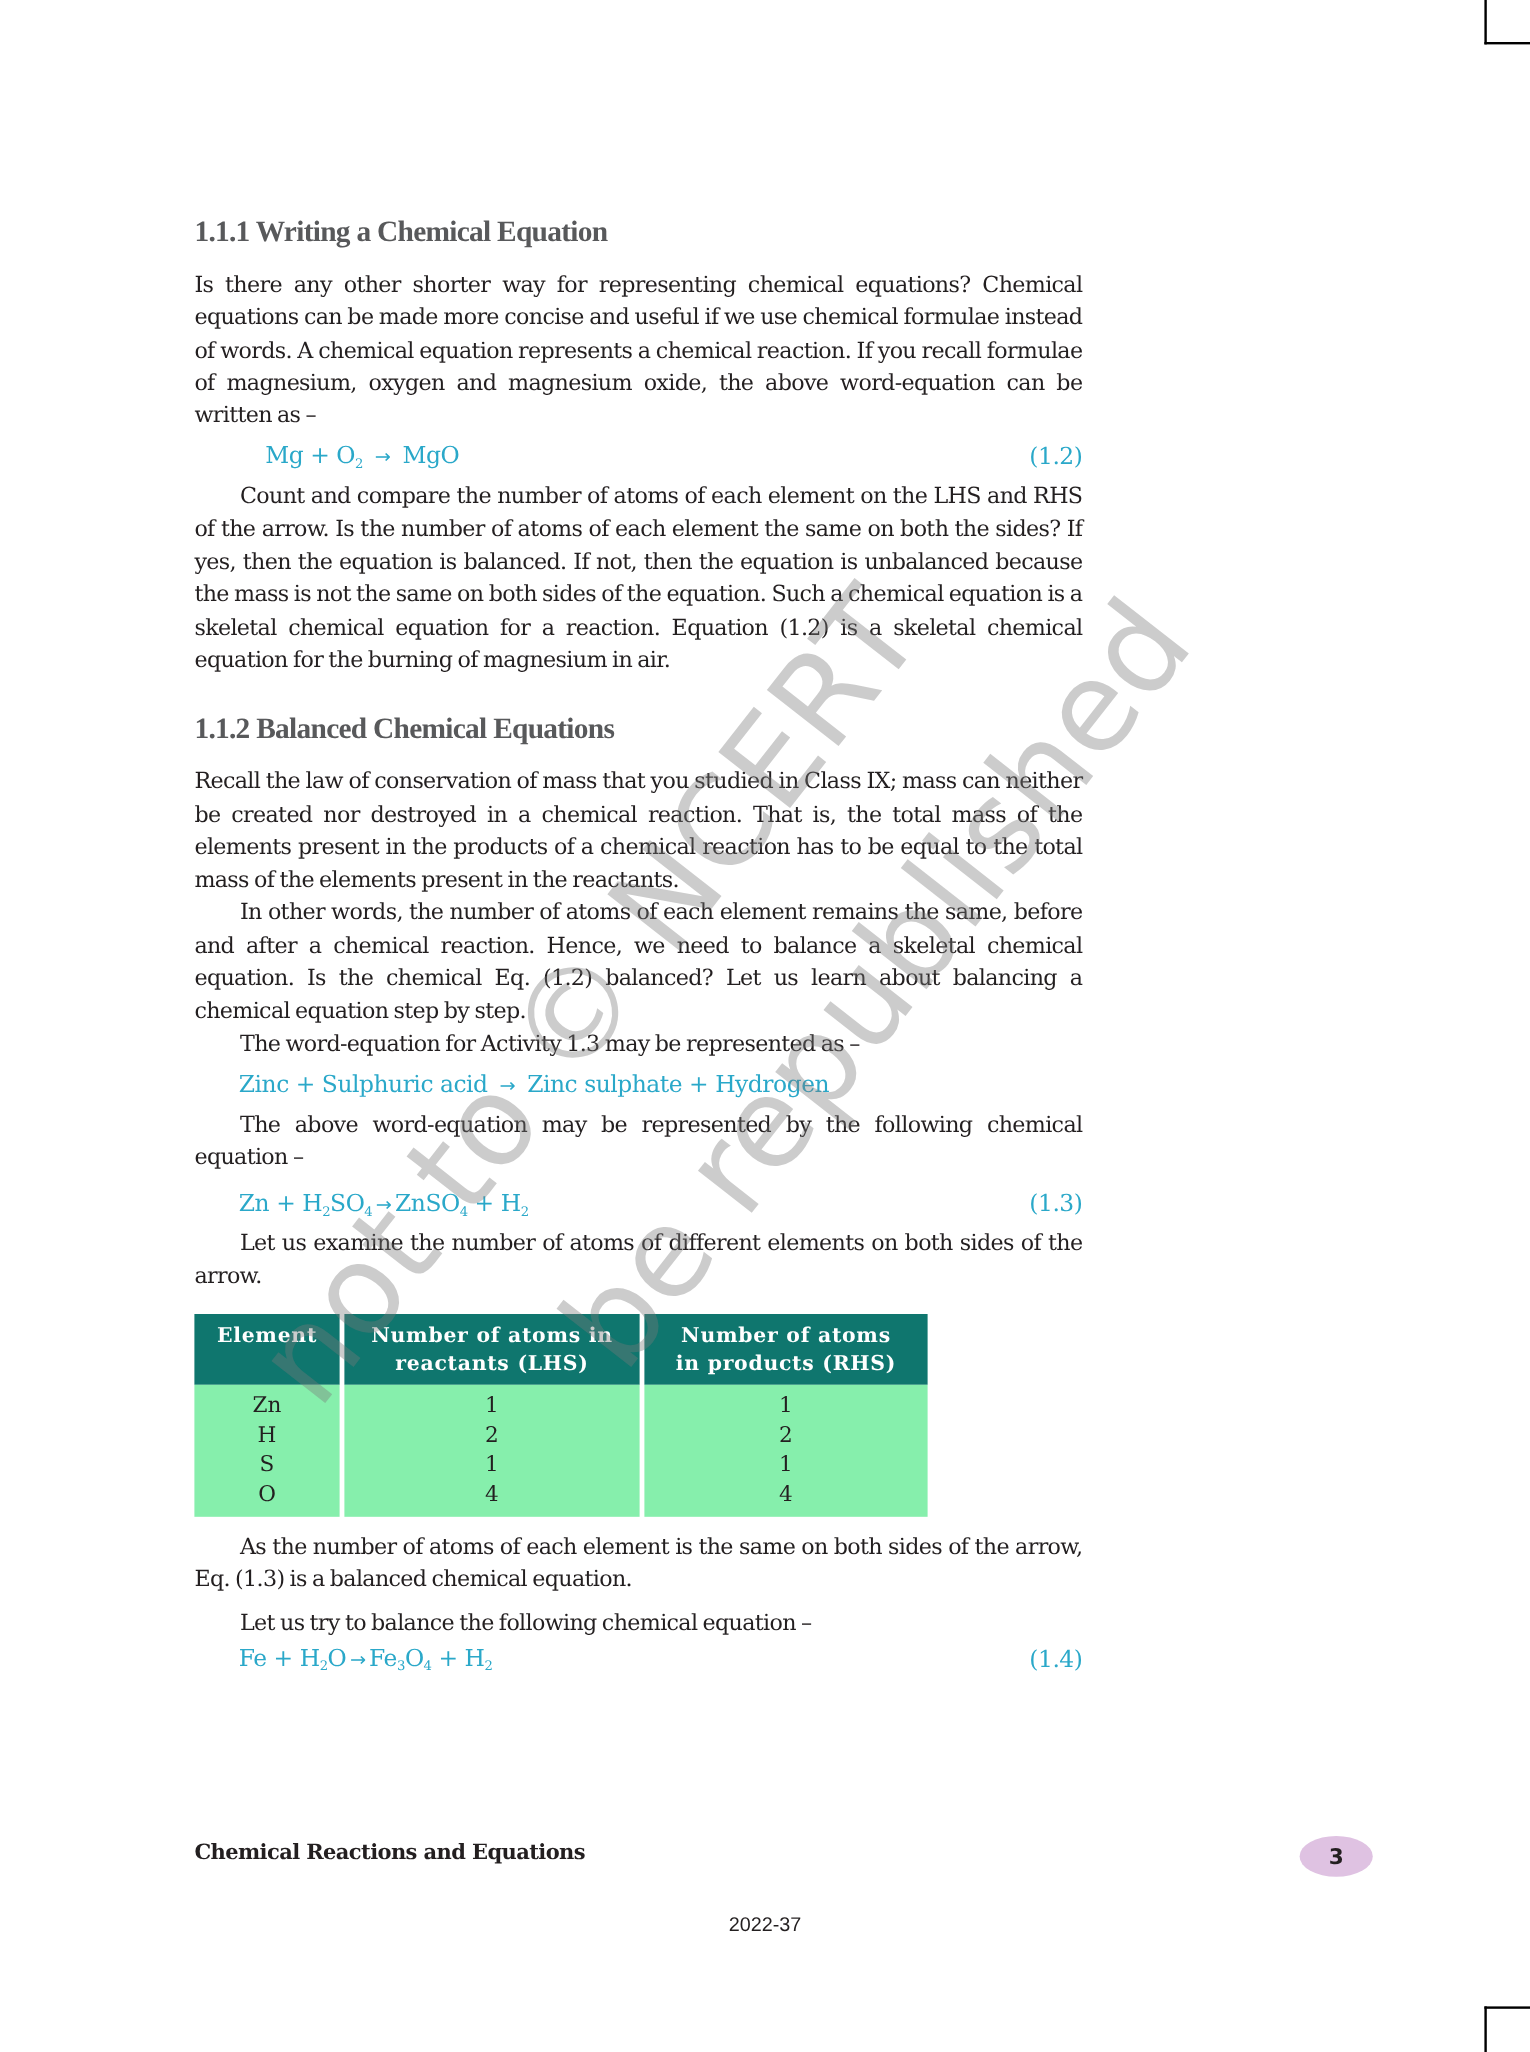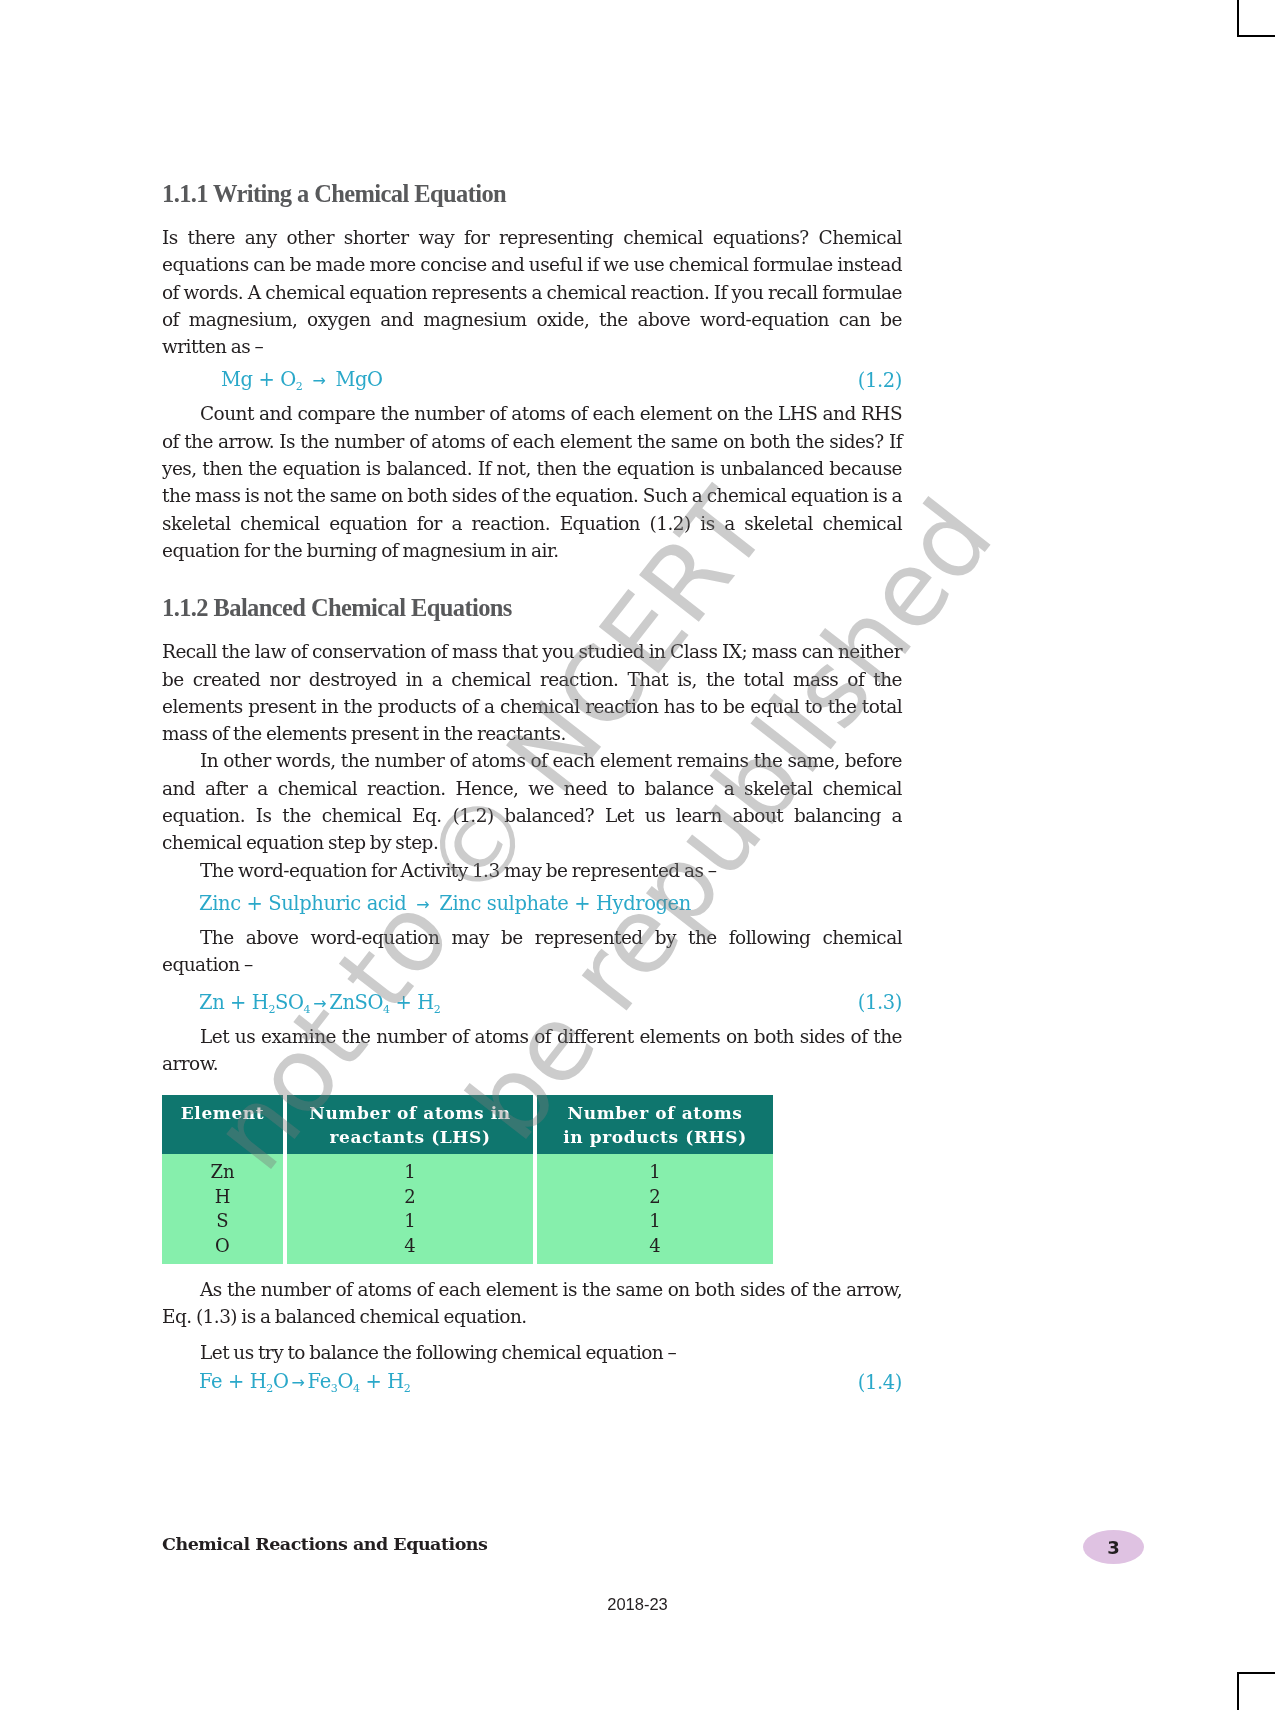--- a/index.html
+++ b/index.html
@@ -259,13 +259,13 @@
     <span class="eq-number">(1.4)</span>
   </div>
 
 </div>
 
 <div class="watermark wm-1">not to © NCERT</div>
 <div class="watermark wm-2">be republished</div>
 
 <div class="footer-title">Chemical Reactions and Equations</div>
 <div class="page-badge">3</div>
-<div class="year">2018-23</div>
+<div class="year">2022-37</div>
 
 </body></html>

